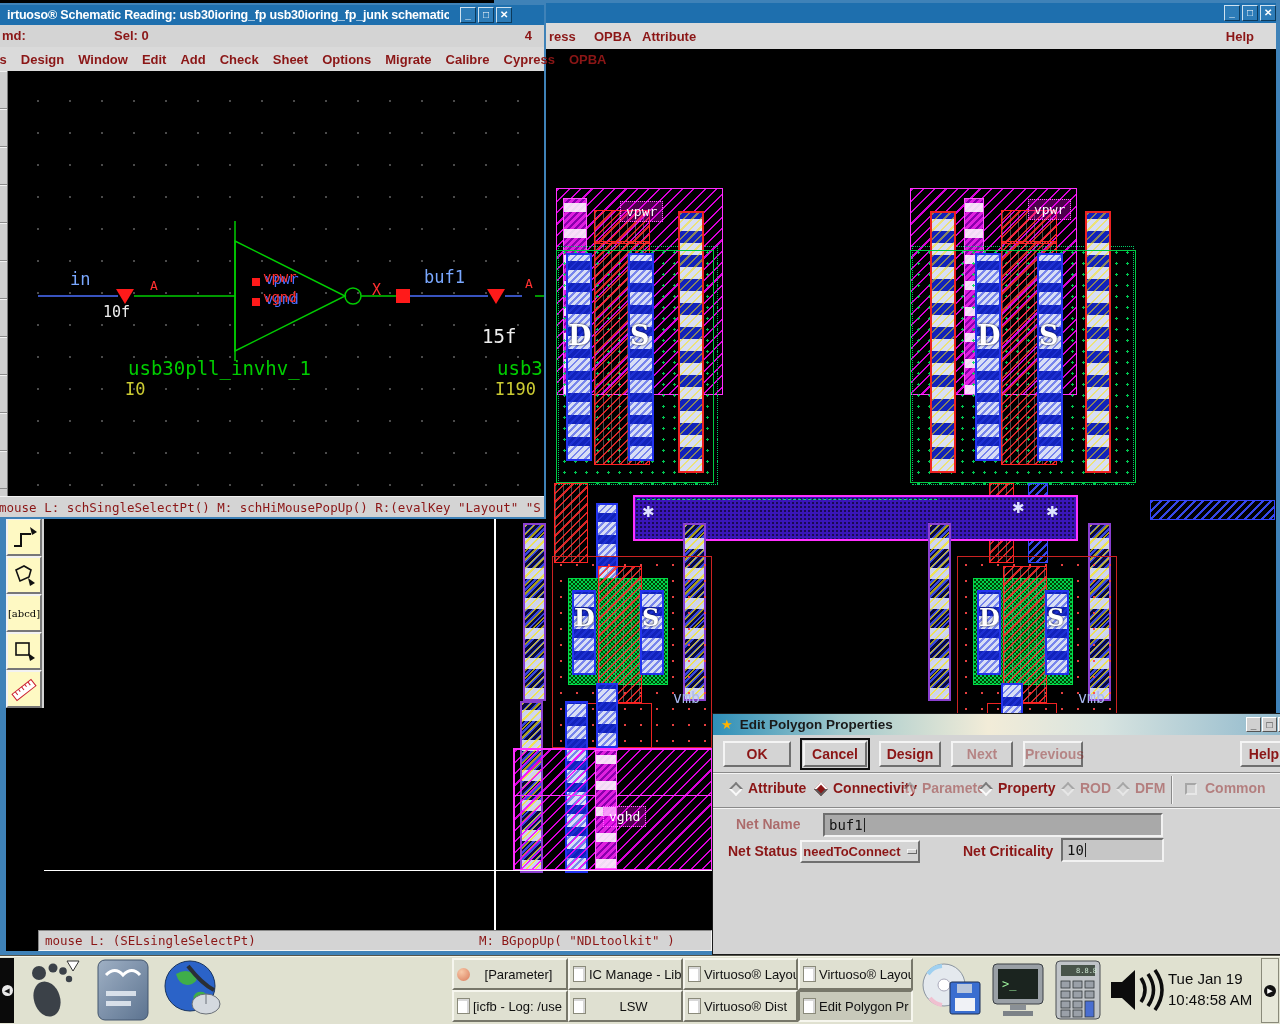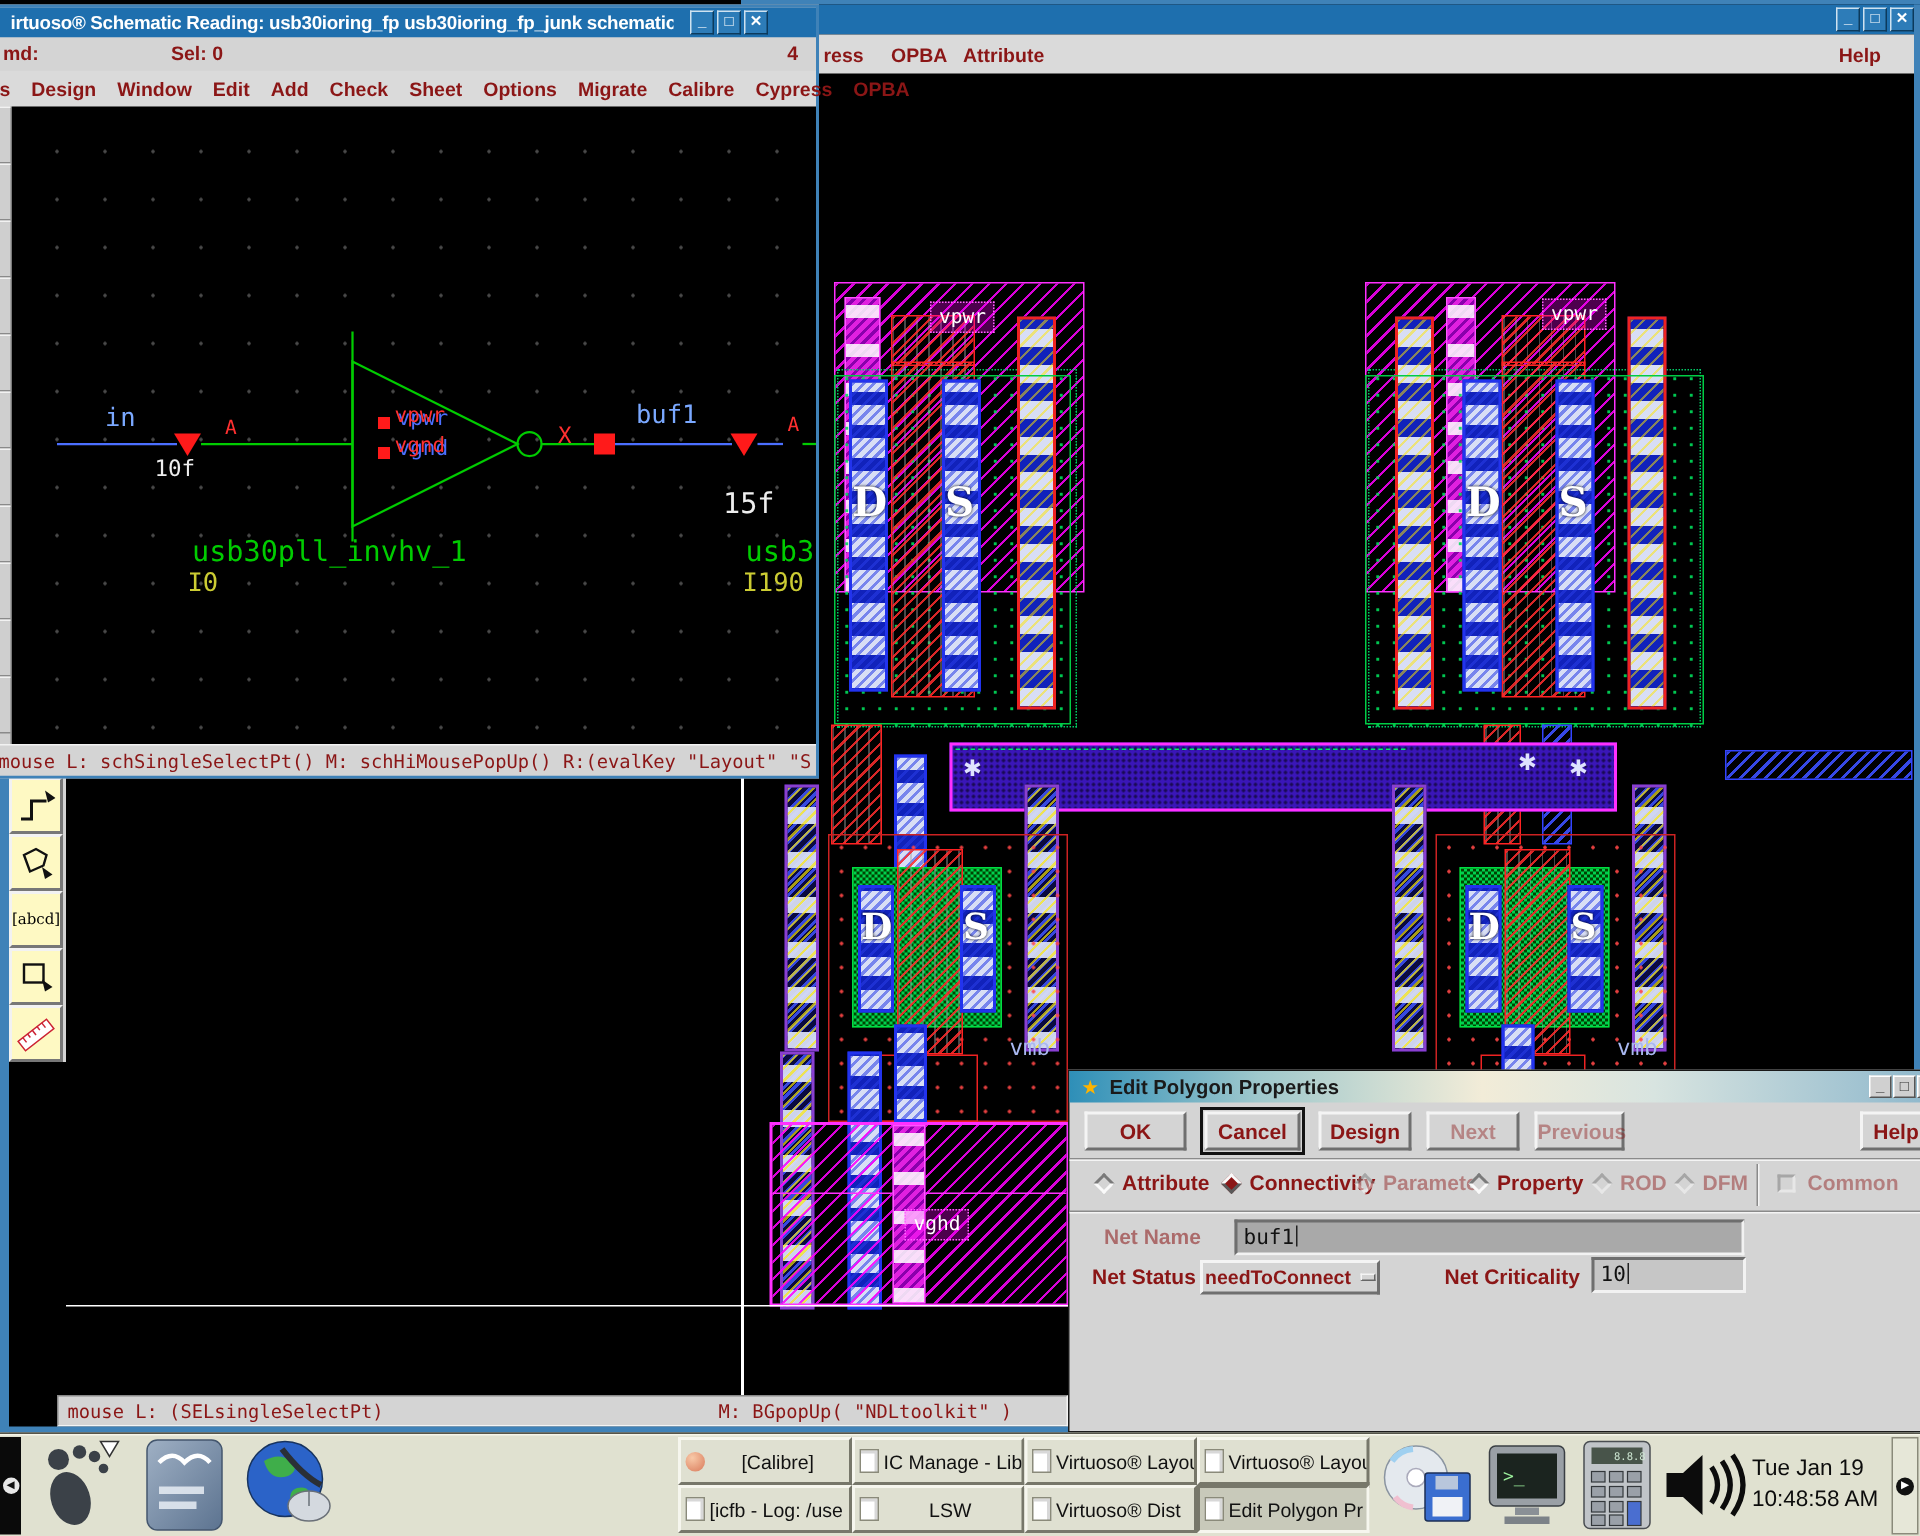--- a/index.html
+++ b/index.html
@@ -376,21 +376,21 @@
         <ellipse cx="48" cy="46" rx="14" ry="10" fill="#d4d9df" stroke="#6a7078"></ellipse>
         <line x1="48" y1="36" x2="48" y2="46" stroke="#6a7078"></line>
         <path d="M30,8 q14,18 26,24" stroke="#2a2f36" stroke-width="4" fill="none"></path>
       </svg>
     </div>
 
 
     <div class="abs" style="left:452px; top:2px; width:463px; height:64px; display:grid; grid-template-columns:116px 115px 115px 115px; grid-template-rows:32px 32px; gap:0;">
       <div class="taskbtn">
         <span style="width:13px;height:13px;border-radius:50%;background:radial-gradient(circle at 35% 30%, #f8c9a8, #d97a5a);flex:0 0 auto;margin-right:4px;"></span>
-        <span style="margin:0 auto;">[Calibre]</span>
+        <span style="margin:0 auto;">[Parameter]</span>
       </div>
       <div class="taskbtn">
           <span class="docicon"></span>
           <span>IC Manage - Lib</span>
         </div>
       <div class="taskbtn">
           <span class="docicon"></span>
           <span>Virtuoso® Layou</span>
         </div>
       <div class="taskbtn">

